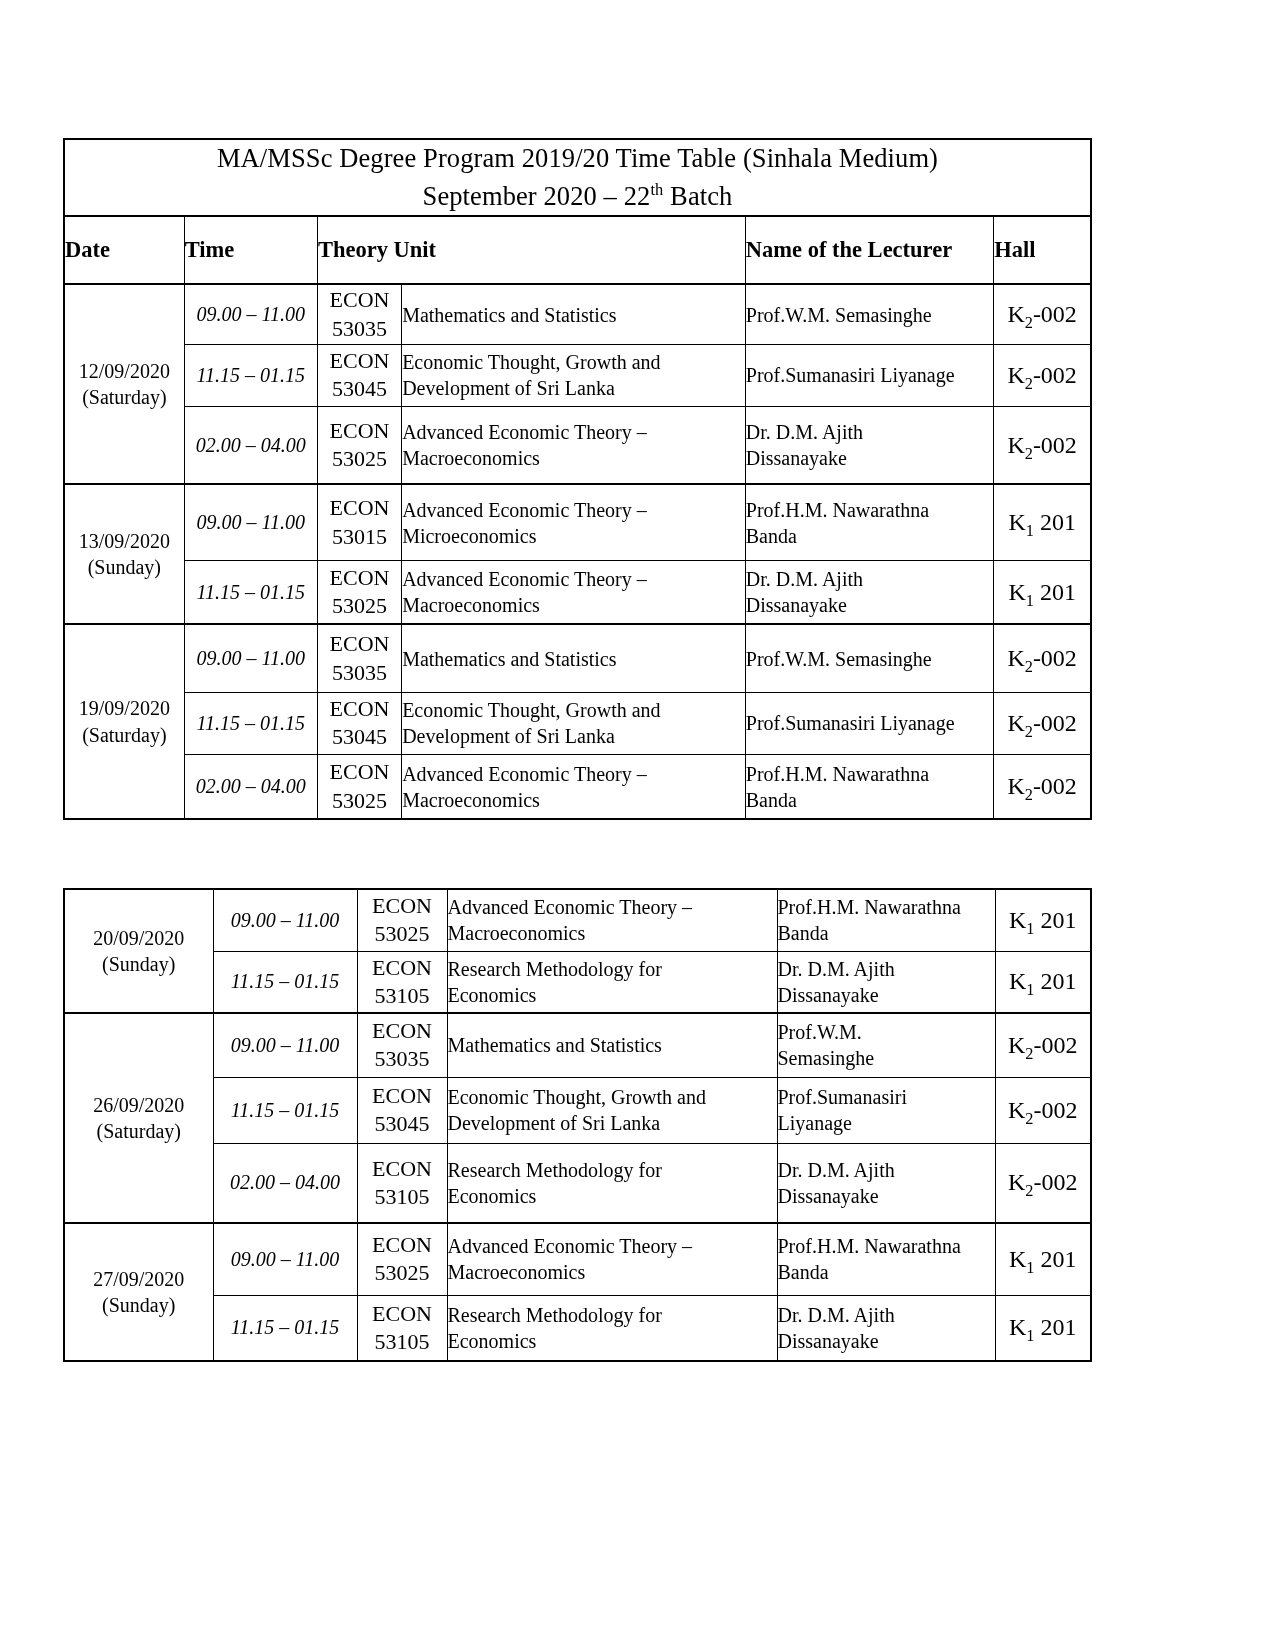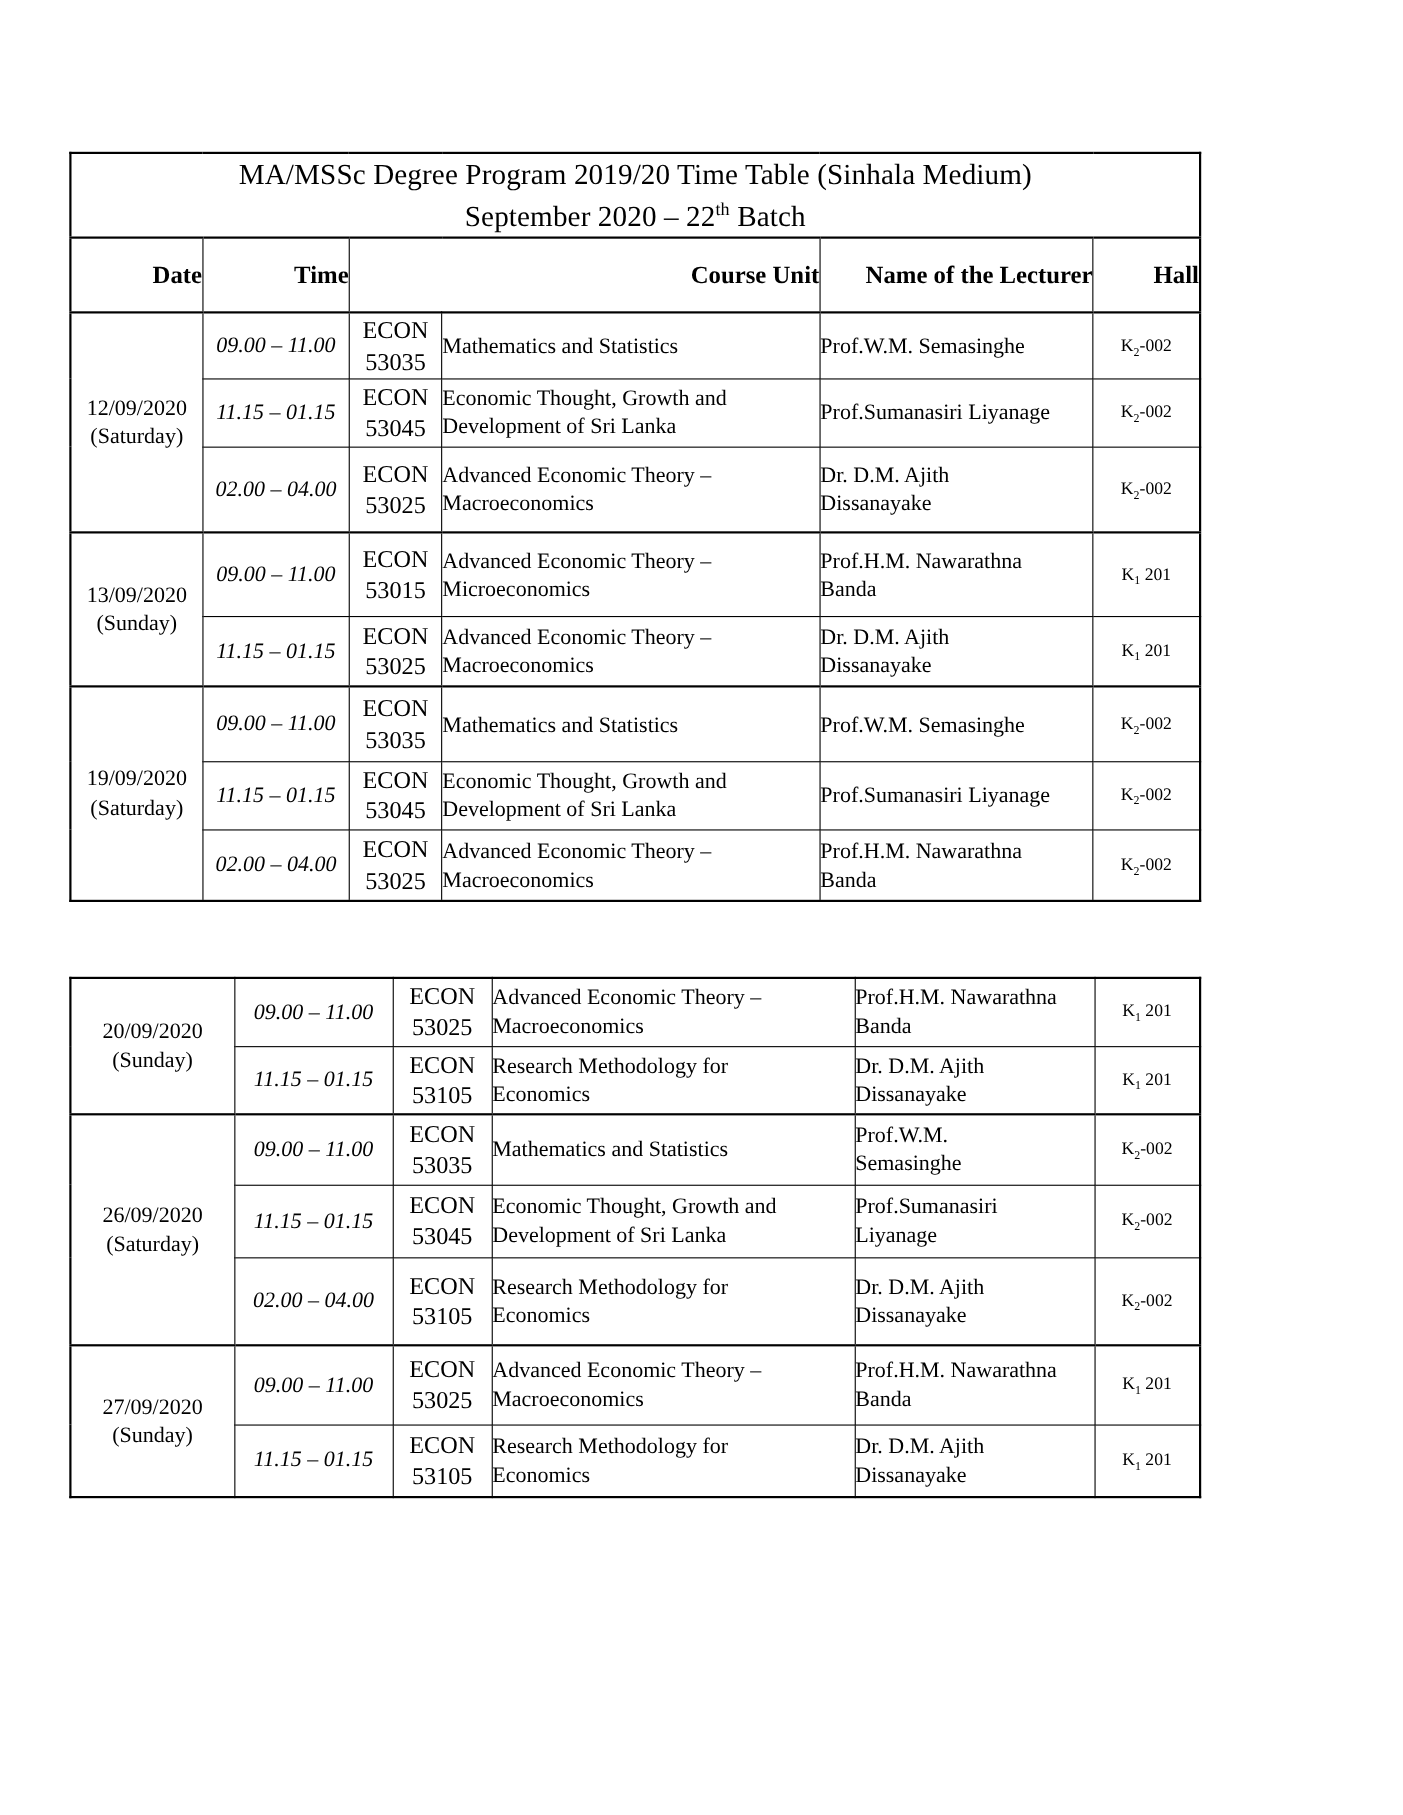--- a/index.html
+++ b/index.html
@@ -63,21 +63,21 @@
     letter-spacing: .1px;
   }
   .title-line2 { display: block; }
   .title-cell sup {
     font-size: 0.62em;
     vertical-align: super;
     line-height: 0;
   }
 
   .hdr td {
-    text-align: right;
+    text-align: left;
     font-weight: bold;
     font-size: 22.5px;
     height: 66px;
     border-top: 2px solid #000;
     border-bottom: 2px solid #000;
   }
 
   
   .c-date {
     text-align: center;
@@ -105,21 +105,21 @@
     padding: 4px 4px 4px 10px;
   }
   .c-lect {
     text-align: left;
     font-size: 20px;
     line-height: 1.3;
     padding: 4px 4px 4px 10px;
   }
   .c-hall {
     text-align: center;
-    font-size: 16px;
+    font-size: 24px;
     padding: 2px 3px;
     white-space: nowrap;
   }
   .c-hall sub {
     font-size: 0.68em;
     vertical-align: sub;
     line-height: 0;
   }
 
   
@@ -148,21 +148,21 @@
     <tbody>
       <tr>
         <td class="title-cell" colspan="6">
           <span>MA/MSSc Degree Program 2019/20 Time Table (Sinhala Medium)</span>
           <span class="title-line2"><span>September 2020 – 22</span><sup>th</sup><span> Batch</span></span>
         </td>
       </tr>
       <tr class="hdr">
         <td>Date</td>
         <td>Time</td>
-        <td colspan="2">Course Unit</td>
+        <td colspan="2">Theory Unit</td>
         <td>Name of the Lecturer</td>
         <td>Hall</td>
       </tr>
 
     <tr style="height: 60px;">
           <td class="c-date" rowspan="3"><span>12/09/2020</span><span style="display: block;">(Saturday)</span></td>
           <td class="c-time">09.00 – 11.00</td>
           <td class="c-code">
             <span class="code-line">ECON</span>
             <span class="code-line">53035</span>

